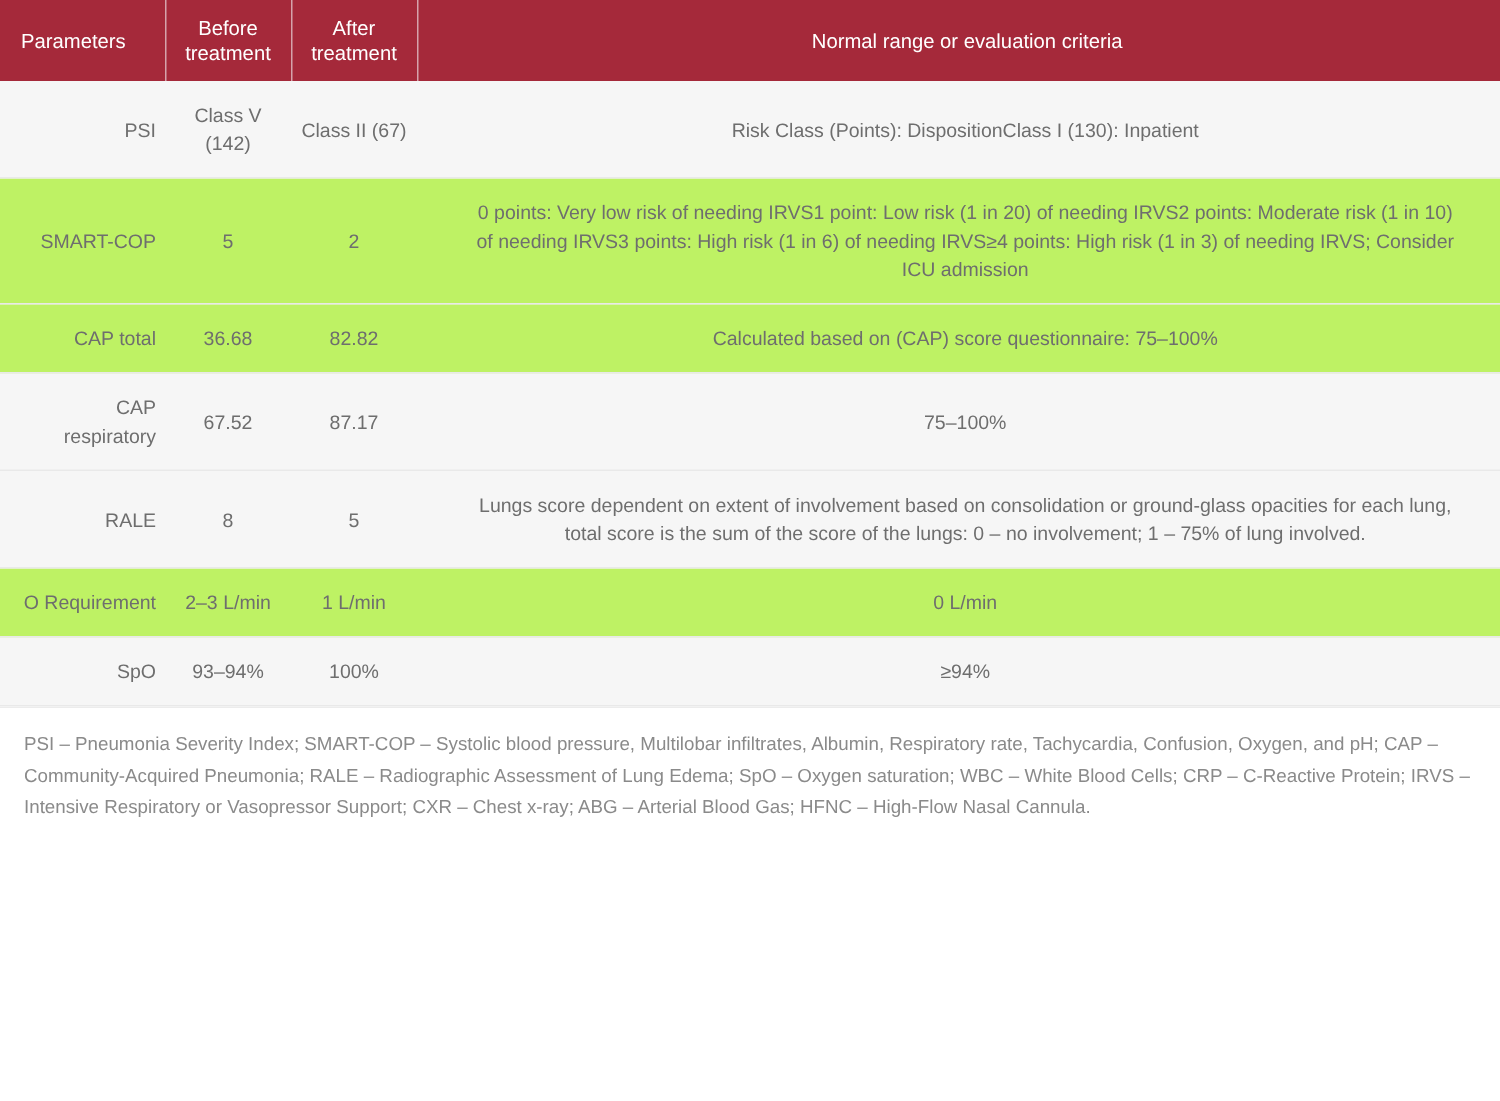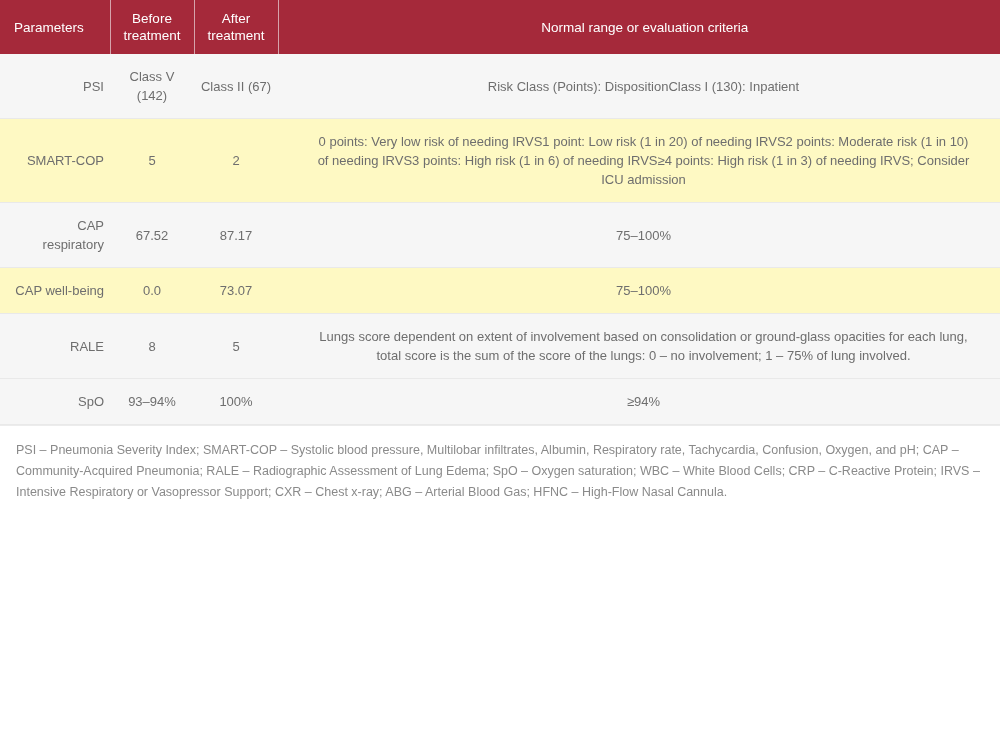--- a/index.html
+++ b/index.html
@@ -51,21 +51,21 @@
     color: #6e6e6e;
     font-size: 13px;
     line-height: 19px;
     font-weight: 400;
     padding: 13px 8px;
     vertical-align: middle;
     box-sizing: border-box;
     border-bottom: 1px solid #e9e9e9;
   }
   tbody tr.odd td  { background: #f6f6f6; }
-  tbody tr.even td { background: #fef9c3; }
+  tbody tr.even td { background: #bef264; }
 
   td.cell-param {
     text-align: right;
     padding-left: 14px;
     padding-right: 6px;
   }
   td.cell-num {
     text-align: center;
     padding-left: 4px;
     padding-right: 4px;
@@ -112,37 +112,43 @@
           <td class="cell-num">Class V (142)</td>
           <td class="cell-num">Class II (67)</td>
           <td class="cell-desc">Risk Class (Points): DispositionClass I (130): Inpatient</td>
         </tr>
         <tr class="even">
           <td class="cell-param">SMART-COP</td>
           <td class="cell-num">5</td>
           <td class="cell-num">2</td>
           <td class="cell-desc">0 points: Very low risk of needing IRVS1 point: Low risk (1 in 20) of needing IRVS2 points: Moderate risk (1 in 10) of needing IRVS3 points: High risk (1 in 6) of needing IRVS≥4 points: High risk (1 in 3) of needing IRVS; Consider ICU admission</td>
         </tr>
+        <tr class="even">
+          <td class="cell-param">CAP total</td>
+          <td class="cell-num">36.68</td>
+          <td class="cell-num">82.82</td>
+          <td class="cell-desc">Calculated based on (CAP) score questionnaire: 75–100%</td>
+        </tr>
         <tr class="odd">
           <td class="cell-param">CAP respiratory</td>
           <td class="cell-num">67.52</td>
           <td class="cell-num">87.17</td>
-          <td class="cell-desc">75–100%</td>
-        </tr>
-        <tr class="even">
-          <td class="cell-param">CAP well-being</td>
-          <td class="cell-num">0.0</td>
-          <td class="cell-num">73.07</td>
           <td class="cell-desc">75–100%</td>
         </tr>
         <tr class="odd">
           <td class="cell-param">RALE</td>
           <td class="cell-num">8</td>
           <td class="cell-num">5</td>
           <td class="cell-desc">Lungs score dependent on extent of involvement based on consolidation or ground-glass opacities for each lung, total score is the sum of the score of the lungs: 0 – no involvement; 1 – 75% of lung involved.</td>
+        </tr>
+        <tr class="even">
+          <td class="cell-param">O Requirement</td>
+          <td class="cell-num">2–3 L/min</td>
+          <td class="cell-num">1 L/min</td>
+          <td class="cell-desc">0 L/min</td>
         </tr>
         <tr class="odd">
           <td class="cell-param">SpO</td>
           <td class="cell-num">93–94%</td>
           <td class="cell-num">100%</td>
           <td class="cell-desc">≥94%</td>
         </tr>
       </tbody>
   </table>
 

